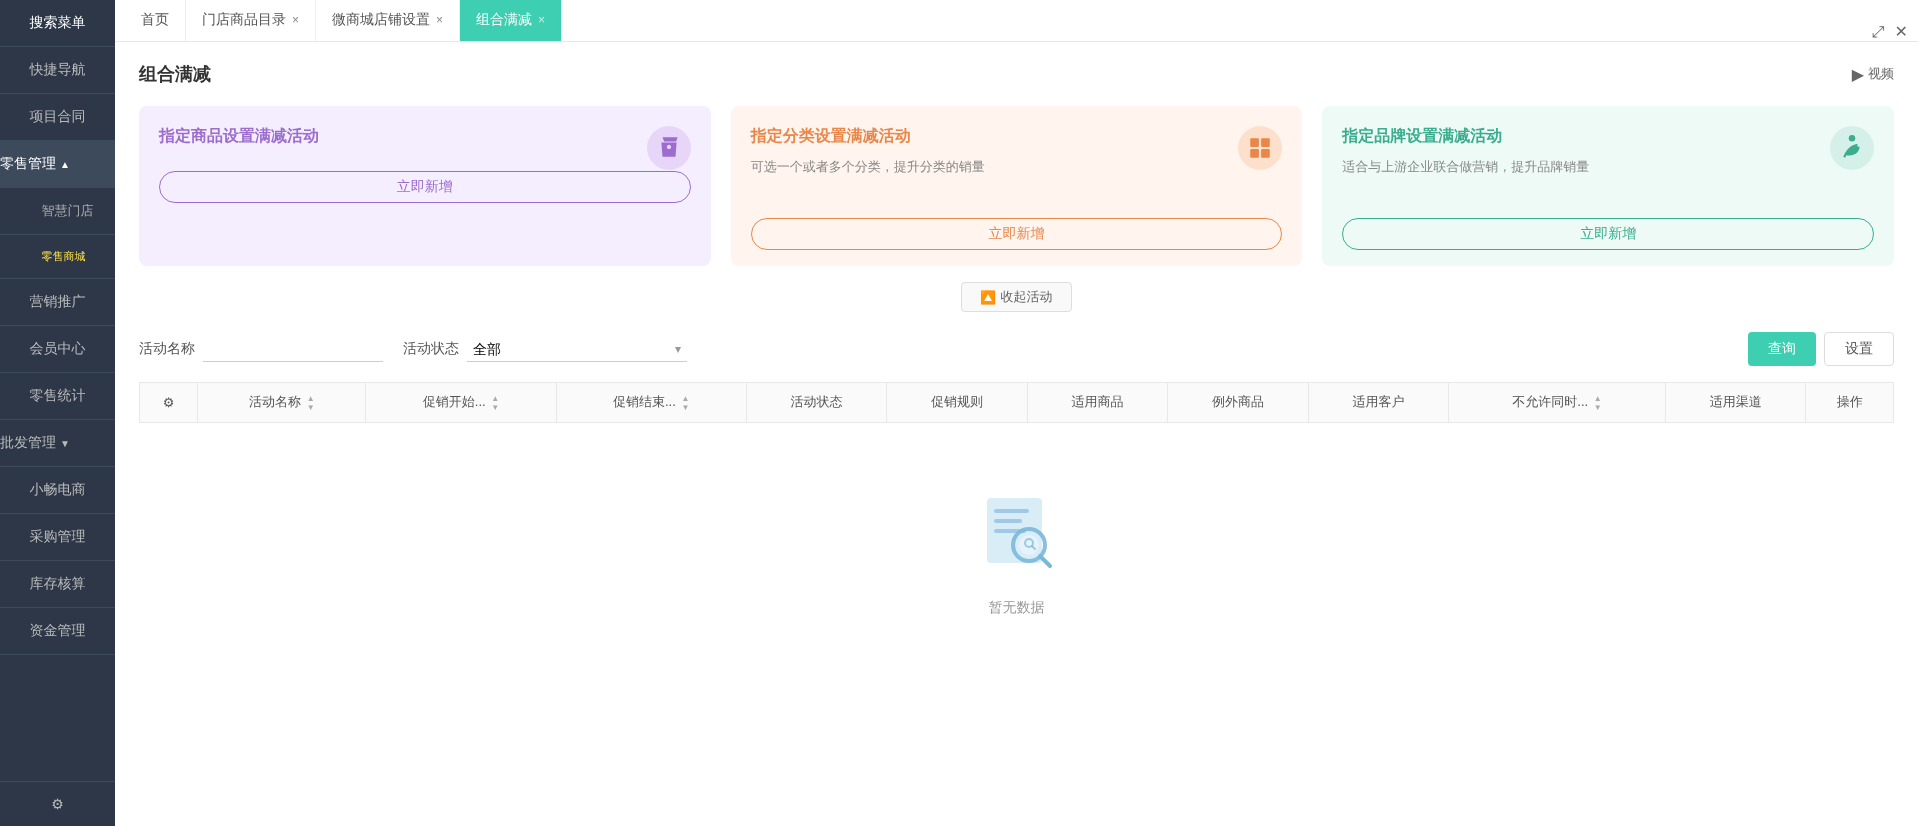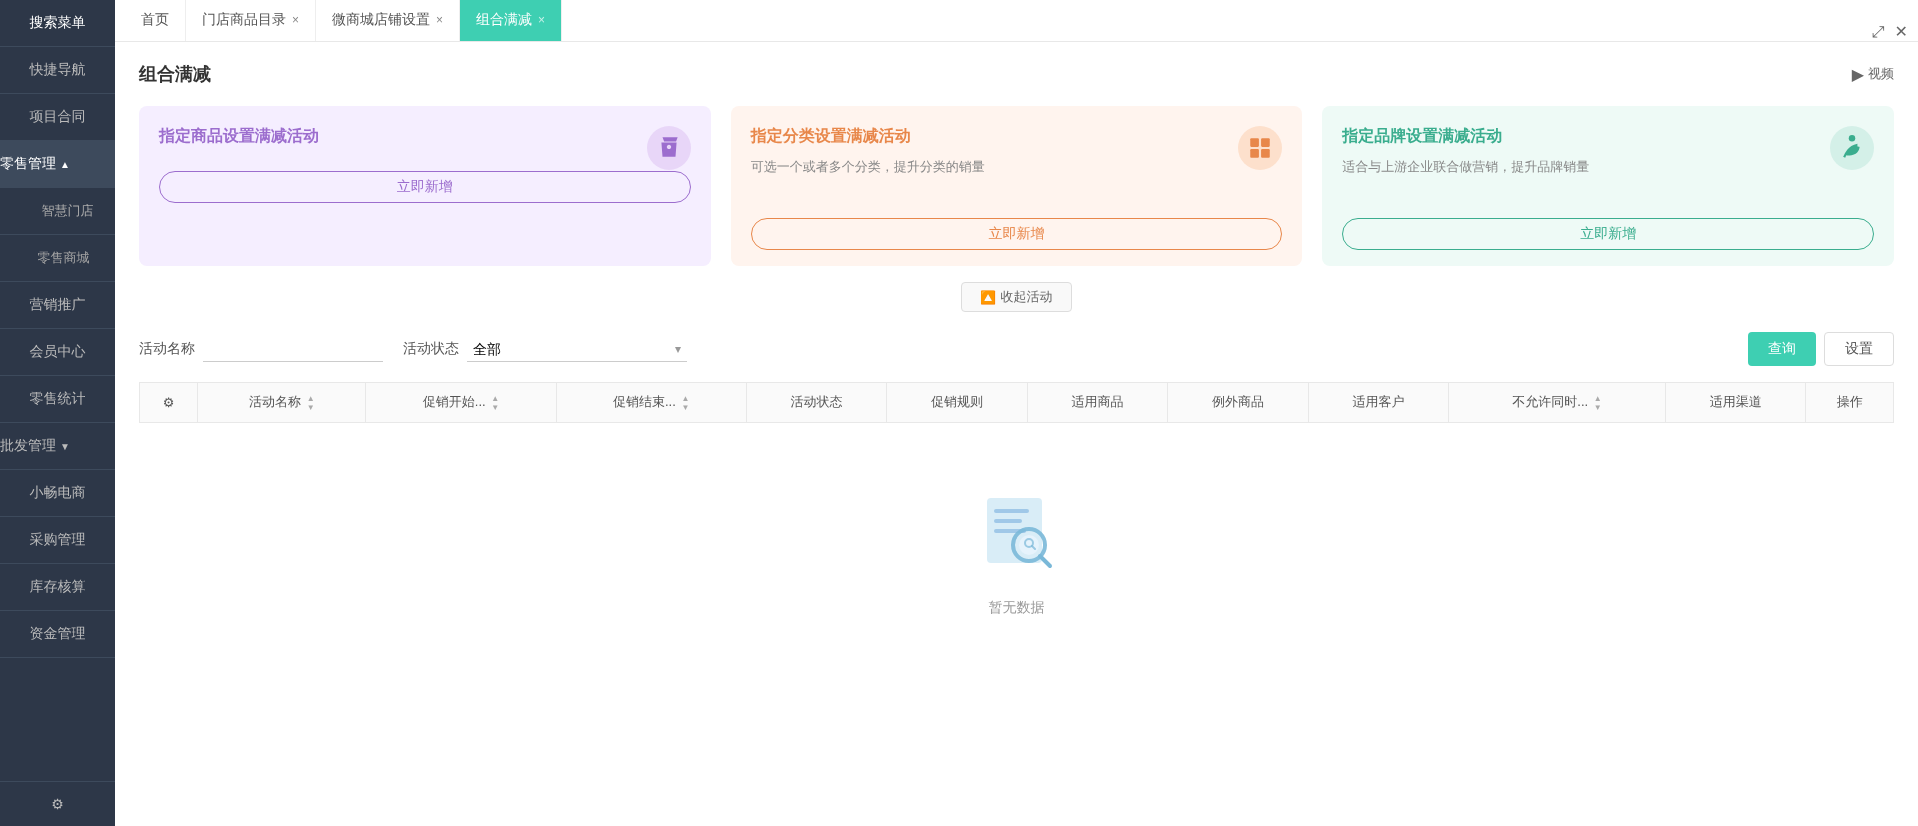--- a/index.html
+++ b/index.html
@@ -355,21 +355,21 @@
   <div class="sidebar-item">
     <span>项目合同</span>
   </div>
   <div class="sidebar-item active has-children">
     <span>零售管理</span>
     <span class="arrow">▲</span>
   </div>
   <div class="sidebar-item" style="padding-left:20px; color:#aaa; font-size:13px;">
     <span>智慧门店</span>
   </div>
-  <div class="sidebar-item" style="padding-left:12px; color:#a3a3a3; font-size:13px;">
+  <div class="sidebar-item" style="padding-left:12px; color:#fde047; font-size:11px;">
     <span>零售商城</span>
   </div>
   <div class="sidebar-item">
     <span>营销推广</span>
   </div>
   <div class="sidebar-item">
     <span>会员中心</span>
   </div>
   <div class="sidebar-item">
     <span>零售统计</span>

